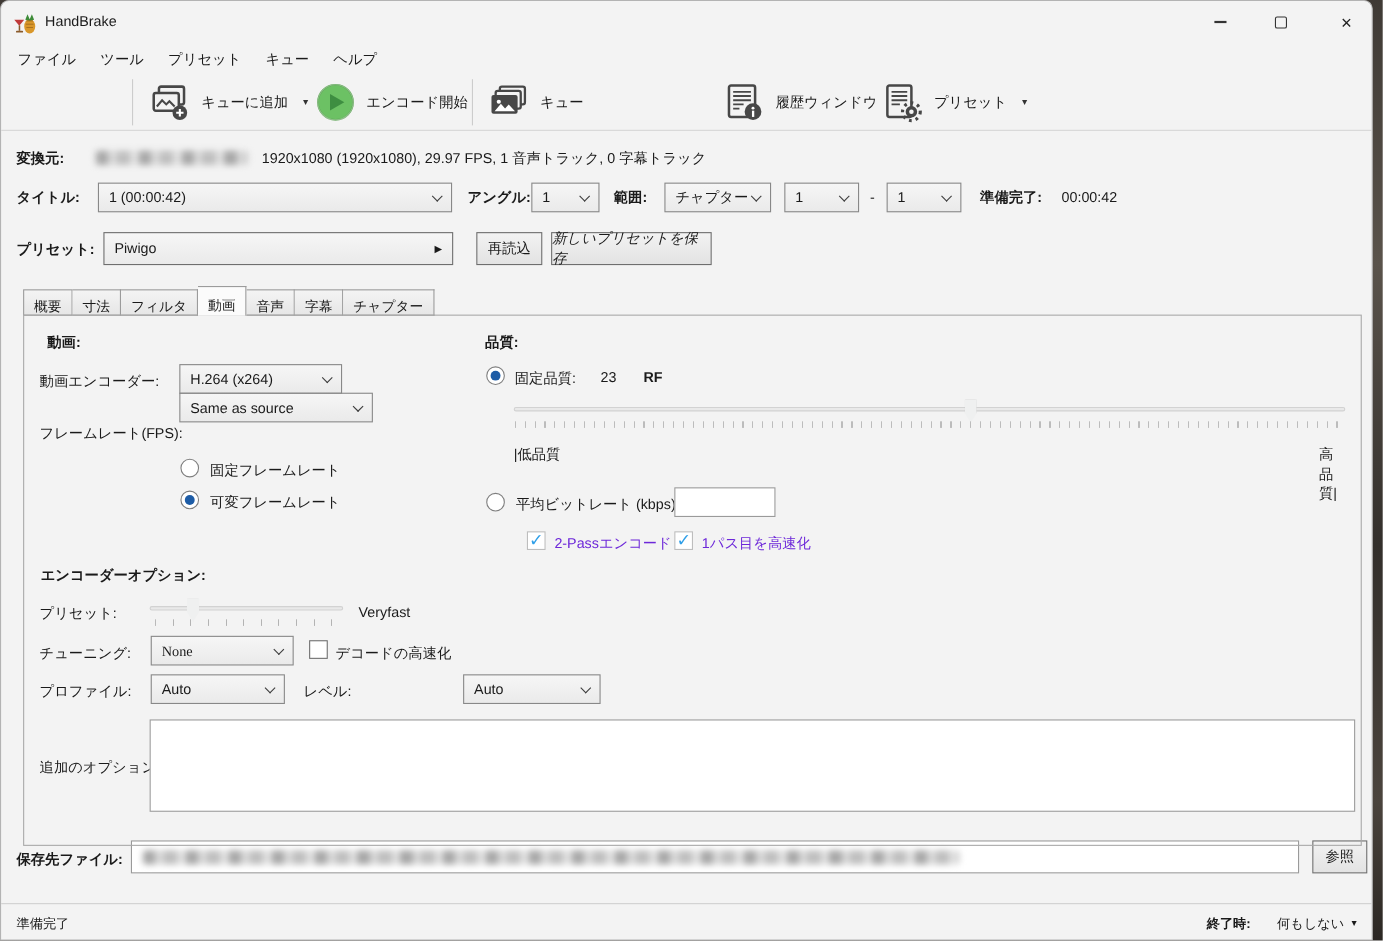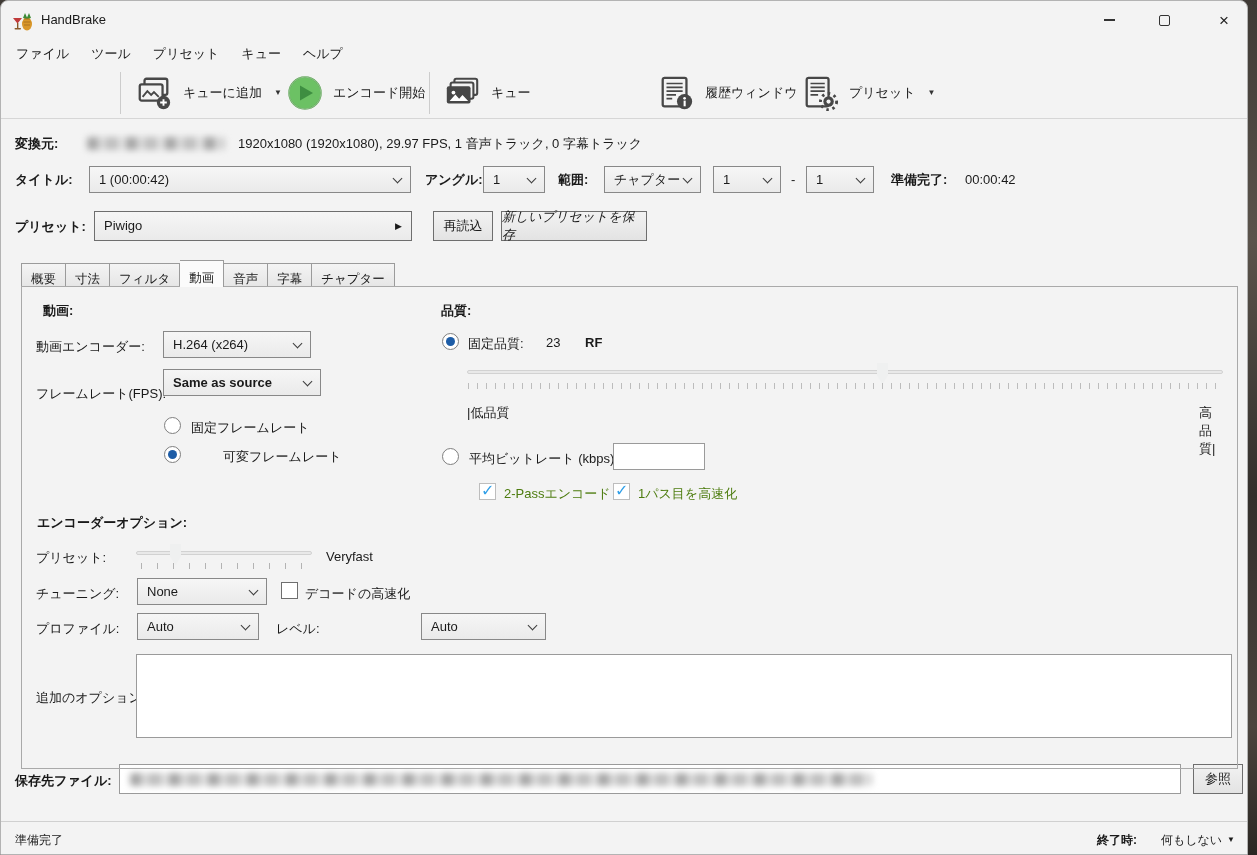--- a/index.html
+++ b/index.html
@@ -46,21 +46,21 @@
   .redact { position:absolute; background:repeating-linear-gradient(90deg,#a8a8a8 0 11px,#d8d8d8 11px 19px,#bfbfbf 19px 31px,#e0e0e0 31px 39px);
             filter:blur(3px); border-radius:3px; }
   .tb { position:absolute; background:#fff; border:1px solid #9a9a9a; }
   
   .tabstrip { position:absolute; left:20px; top:259px; display:flex; align-items:flex-end; }
   .tab { height:24px; line-height:23px; padding:4px 9px; background:linear-gradient(#f4f4f4,#e6e6e6);
          border:1px solid #9b9b9b; border-left:none; font-size:12.5px; }
   .tab:first-child { border-left:1px solid #9b9b9b; }
   .tab.active { height:27px; background:#fbfbfb; border-bottom:none; position:relative; z-index:2; line-height:26px; }
   .panel { position:absolute; left:20px; top:285px; width:1217px; height:483px; border:1px solid #a9a9a9; z-index:1; }
-  .dim { color:#4d7c0f; }
+  .dim { color:#6d28d9; }
   .statusbar { position:absolute; left:0; top:820px; width:100%; height:35px; border-top:1px solid #d0d0d0; font-size:12px; }
   textarea.extra { position:absolute; background:#fff; border:1px solid #9a9a9a; resize:none; outline:none;
                    font-family:"Liberation Sans","DejaVu Sans",sans-serif; }
   input.plain { position:absolute; background:#fff; border:1px solid #9a9a9a; outline:none; padding:0 6px; font-size:13px;
                 font-family:"Liberation Sans","DejaVu Sans",sans-serif; }
   svg { display:block; }
 </style>
 </head>
 <body>
 
@@ -221,27 +221,27 @@
     <span class="tab">チャプター</span>
   </div>
   <div class="panel"></div>
 
   <span class="abs bold" style="left:42px;top:301px;">動画:</span>
   <span class="abs" style="left:35px;top:337px;">動画エンコーダー:</span>
   <div class="combo" style="left:162px;top:330px;width:148px;">
     <span>H.264 (x264)</span><span class="chev"></span>
   </div>
   <span class="abs" style="left:35px;top:384px;">フレームレート(FPS):</span>
-  <div class="combo" style="left:162px;top:368px;width:158px;font-weight:bold;">
+  <div class="combo" style="left:162px;top:356px;width:176px;">
     <span>Same as source</span><span class="chev"></span>
   </div>
   <span class="radio" style="left:163px;top:416px;"></span>
   <span class="abs" style="left:190px;top:418px;">固定フレームレート</span>
   <span class="radio sel" style="left:163px;top:445px;"></span>
-  <span class="abs" style="left:190px;top:447px;margin-left:32px;">可変フレームレート</span>
+  <span class="abs" style="left:190px;top:447px;">可変フレームレート</span>
 
   <span class="abs bold" style="left:440px;top:301px;">品質:</span>
   <span class="radio sel" style="left:441px;top:332px;"></span>
   <span class="abs" style="left:467px;top:334px;">固定品質:</span>
   <span class="abs" style="left:545px;top:334px;">23</span>
   <span class="abs bold" style="left:584px;top:334px;">RF</span>
   <div class="track" style="left:466px;top:369px;width:756px;"></div>
   <div class="thumb" style="left:876px;top:362px;"></div>
   <div class="ticks" style="left:467px;top:382px;width:755px;"></div>
   <span class="abs" style="left:466px;top:403px;">|低品質</span>
@@ -258,21 +258,21 @@
     </span>
   <span class="abs dim" style="left:637px;top:484px;">1パス目を高速化</span>
 
   <span class="abs bold" style="left:36px;top:513px;">エンコーダーオプション:</span>
   <span class="abs" style="left:35px;top:548px;">プリセット:</span>
   <div class="track" style="left:135px;top:550px;width:176px;"></div>
   <div class="thumb" style="left:169px;top:543px;"></div>
   <div class="ticks coarse" style="left:140px;top:562px;width:170px;"></div>
   <span class="abs" style="left:325px;top:548px;">Veryfast</span>
   <span class="abs" style="left:35px;top:584px;">チューニング:</span>
-  <div class="combo" style="left:136px;top:577px;width:130px;">
+  <div class="combo" style="left:136px;top:577px;width:130px;font-family:Liberation Serif, serif;">
     <span>None</span><span class="chev"></span>
   </div>
   <span class="cb" style="left:280px;top:581px;"></span>
   <span class="abs" style="left:304px;top:584px;">デコードの高速化</span>
   <span class="abs" style="left:35px;top:619px;">プロファイル:</span>
   <div class="combo" style="left:136px;top:612px;width:122px;">
     <span>Auto</span><span class="chev"></span>
   </div>
   <span class="abs" style="left:275px;top:619px;">レベル:</span>
   <div class="combo" style="left:420px;top:612px;width:125px;">

